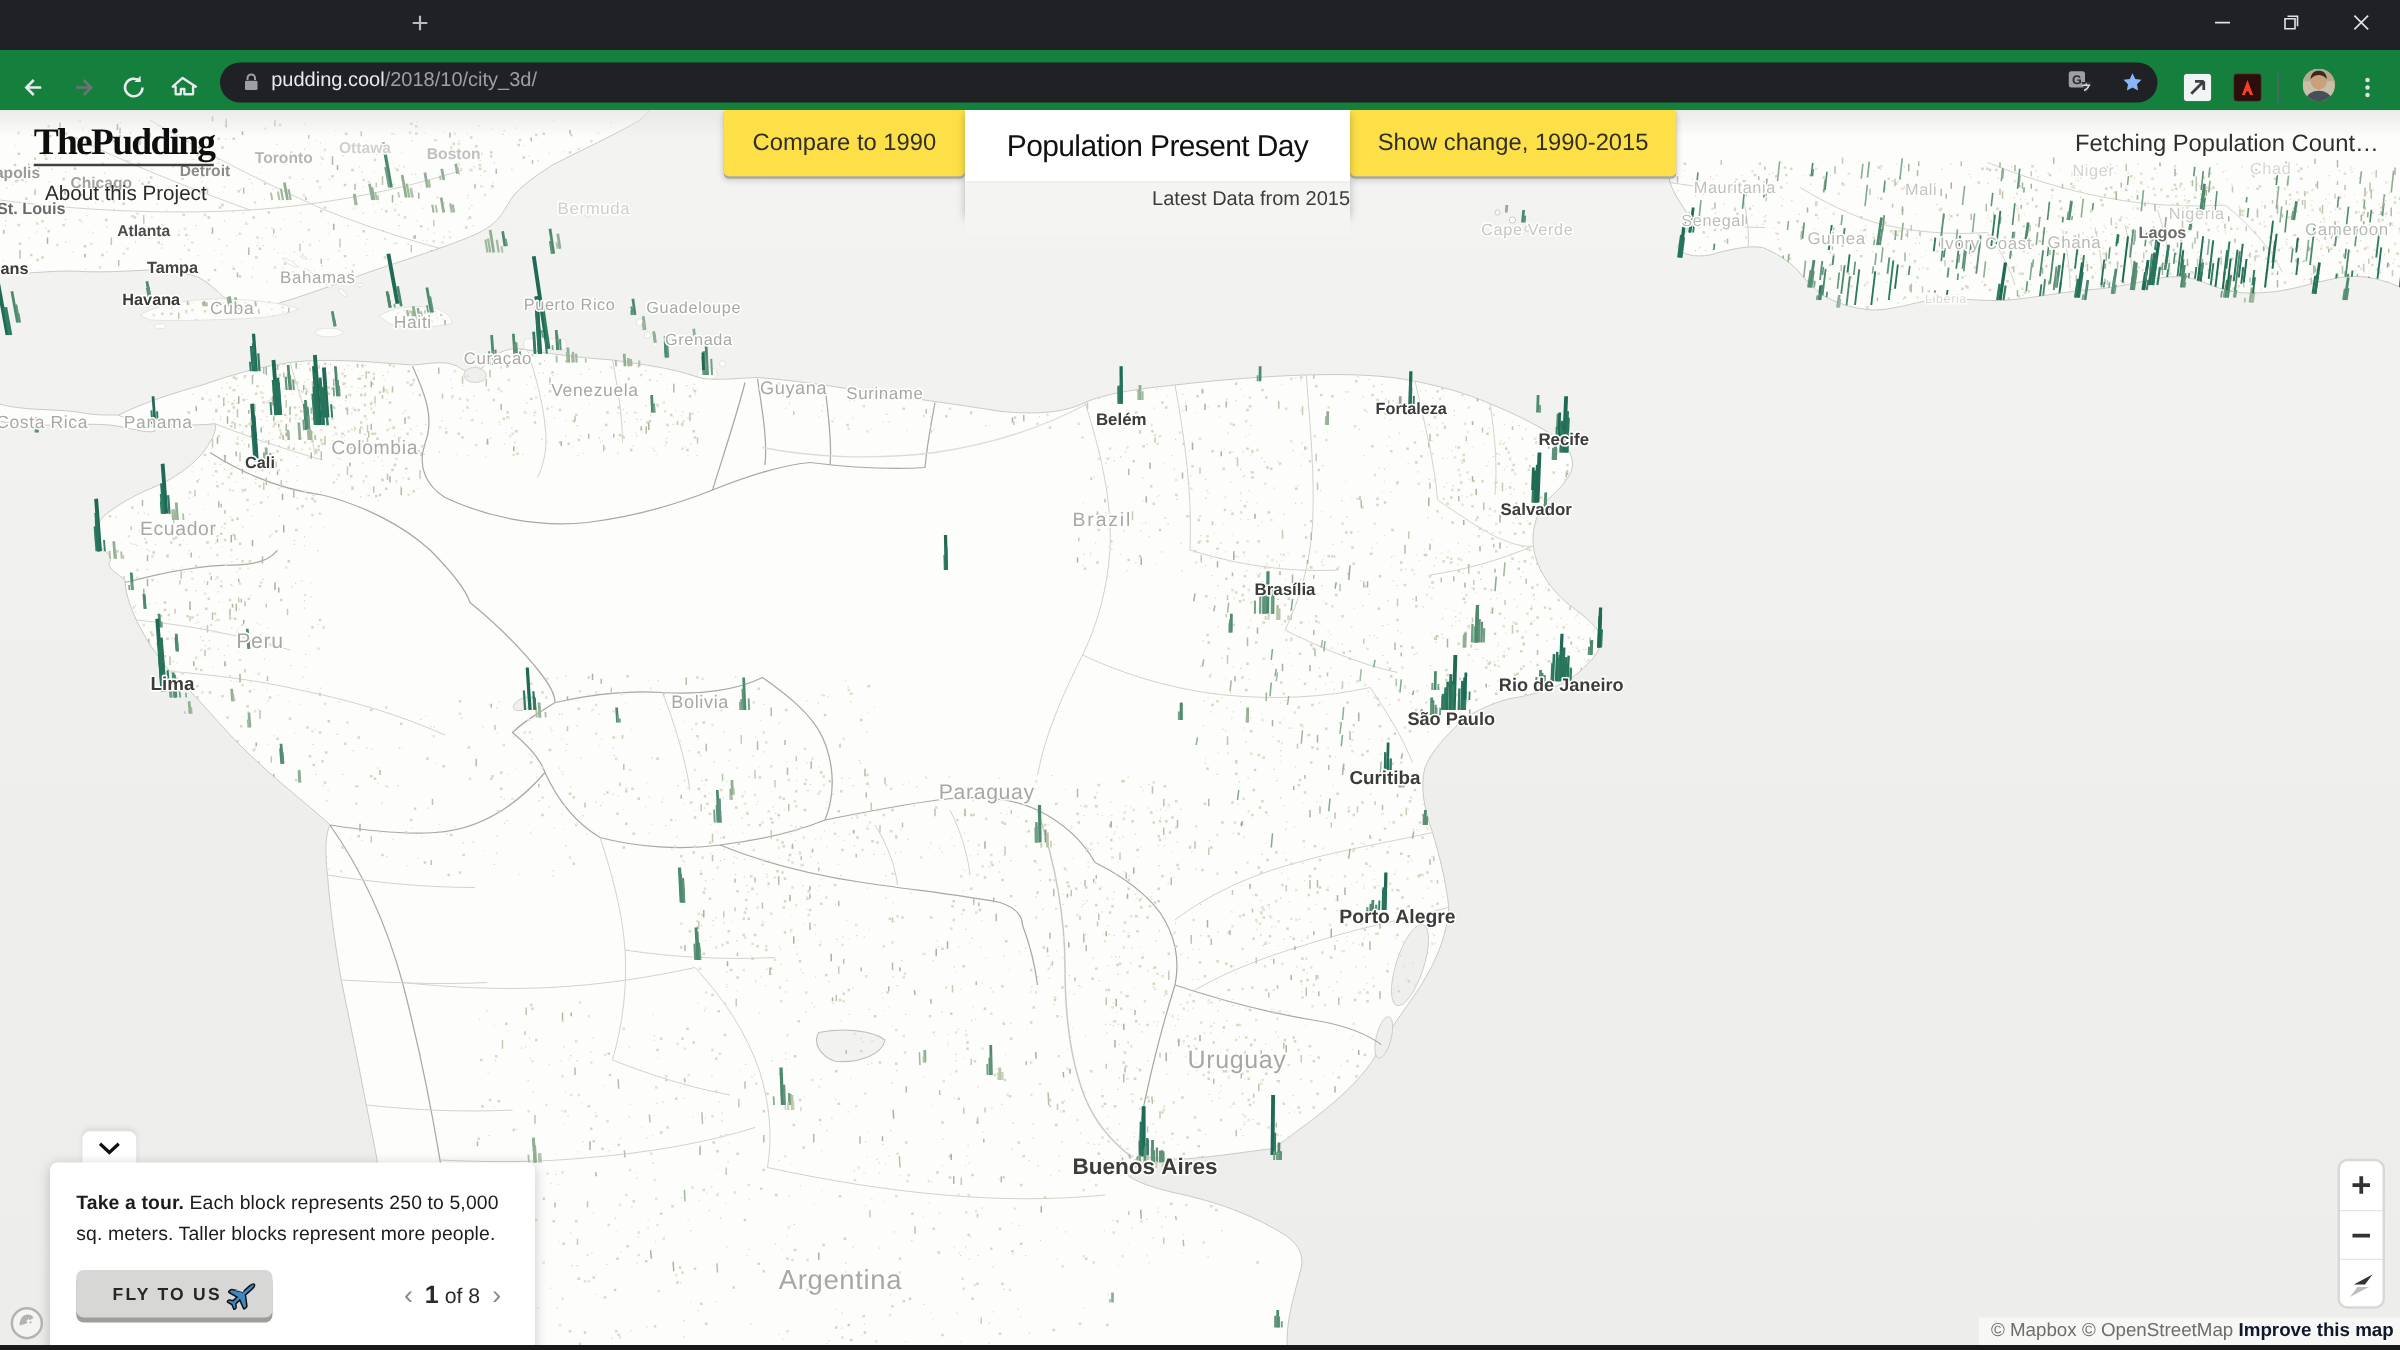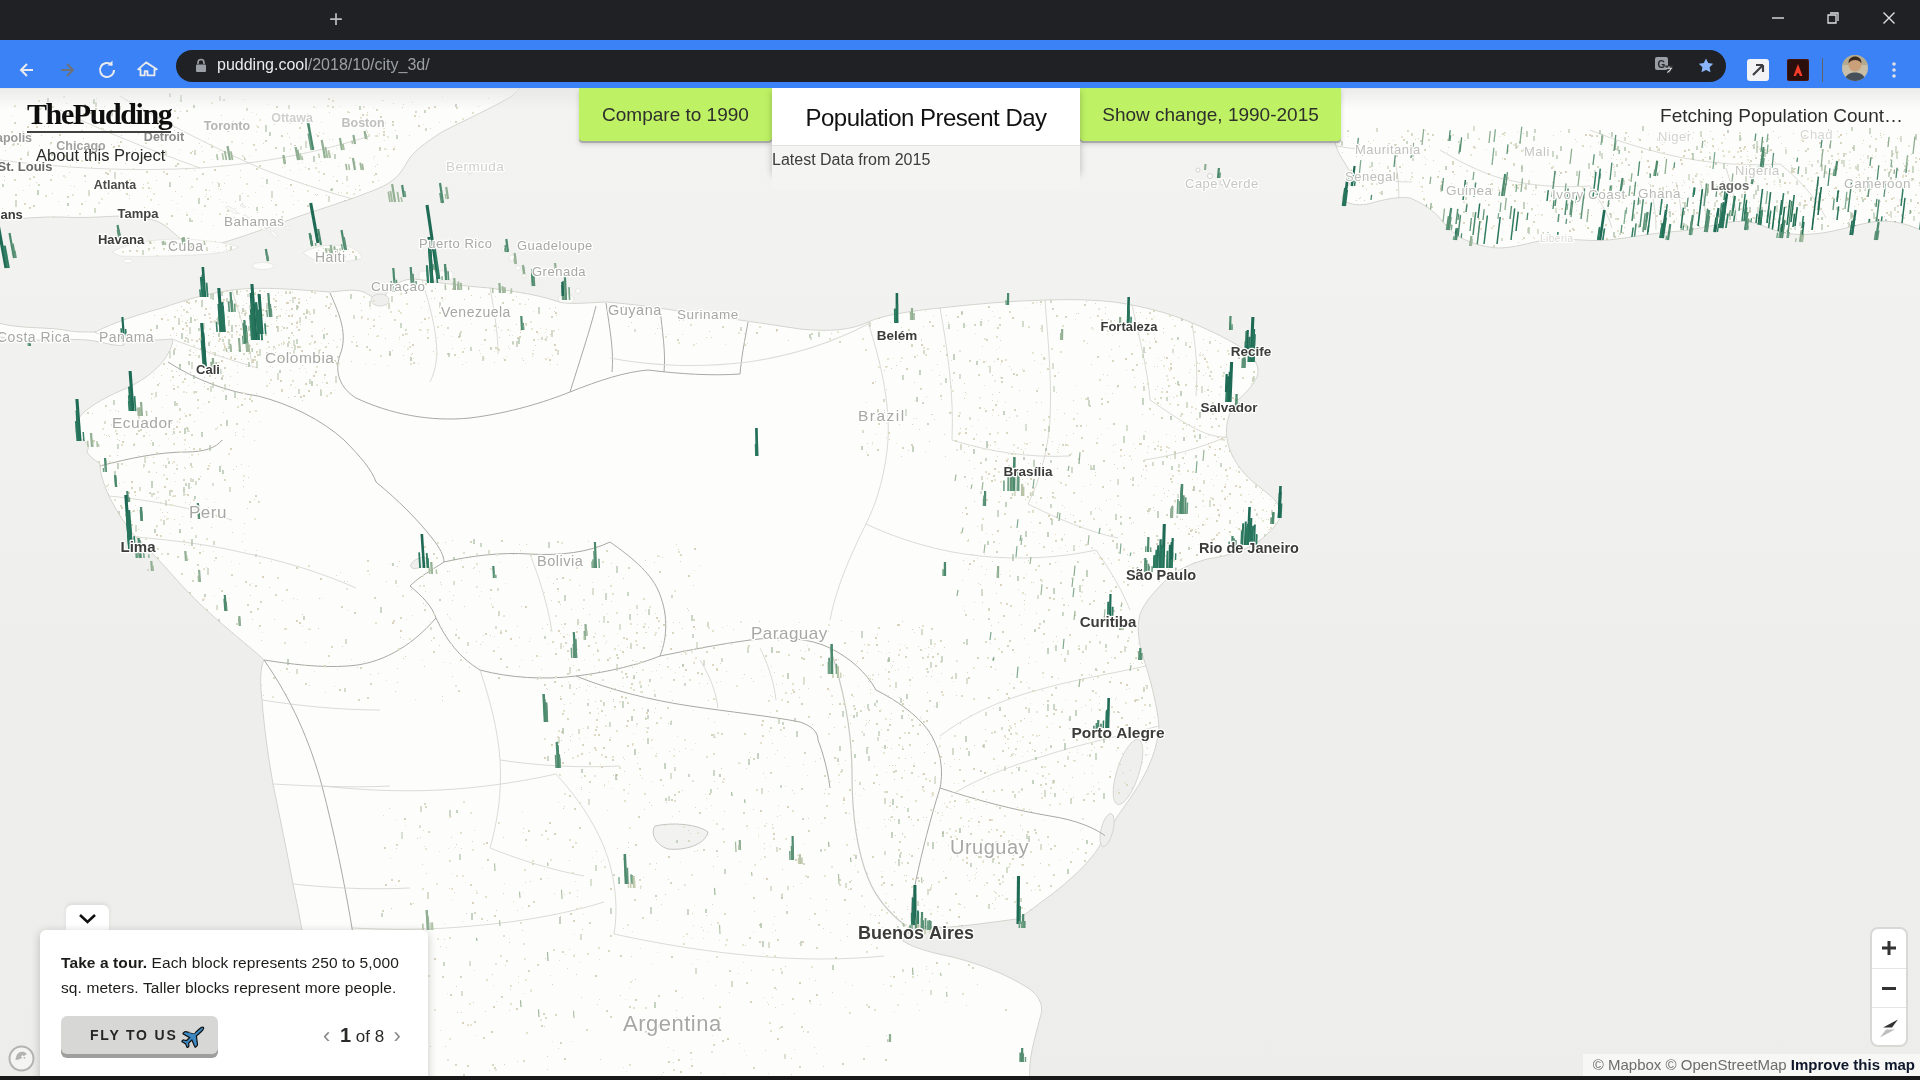--- a/index.html
+++ b/index.html
@@ -7,36 +7,36 @@
   #stage { position:relative; width:1920px; height:1080px; background:#fff; }
 
   
   #titlebar { position:absolute; left:0; top:0; width:1920px; height:40px; background:#202124; }
   #tab { position:absolute; left:21px; top:2px; width:290px; height:38px; background:#35363a; border-radius:8px 8px 0 0; }
   #tab .fav { position:absolute; left:7px; top:11px; width:17px; height:17px; }
   #tab .ttl { position:absolute; left:34px; top:11px; font-size:15px; color:#dfe1e5; letter-spacing:0.1px; }
   #tab .cls { position:absolute; right:8px; top:9px; width:20px; height:20px; color:#9da1a6; font-size:15px; line-height:20px; text-align:center; }
   #newtab { position:absolute; left:322px; top:6px; width:28px; height:28px; color:#b8bbbe; font-size:24px; line-height:26px; text-align:center; font-weight:300; }
   .winbtn { position:absolute; top:0; width:46px; height:36px; }
-  #toolbar { position:absolute; left:0; top:40px; width:1920px; height:48px; background:#3b82f6; }
+  #toolbar { position:absolute; left:0; top:40px; width:1920px; height:48px; background:#15803d; }
   .navic { position:absolute; top:14px; width:32px; height:32px; }
   #omni { position:absolute; left:176px; top:10px; width:1550px; height:32px; border-radius:16px; background:#202124; }
   #omni .url { position:absolute; left:41px; top:6px; font-size:16px; color:#e8eaed; white-space:nowrap; }
   #omni .url span { color:#9aa0a6; }
   #avatar { position:absolute; left:1842px; top:15px; width:26px; height:26px; border-radius:50%; overflow:hidden; }
   
   #page { position:absolute; left:0; top:88px; width:1920px; height:992px; }
   #logo { position:absolute; left:27px; top:11px; font-family:"Liberation Serif", serif; font-weight:bold; font-size:30px; letter-spacing:-1.4px; color:#0e0e0e; line-height:1; border-bottom:2px solid #404040; padding-bottom:2px; }
   #about { position:absolute; left:36px; top:58px; font-size:16.5px; color:#2a2a28; }
-  .topbtn { position:absolute; top:0; height:53px; background:#bef264; color:#2e2e2c; font-size:19px; text-align:center; line-height:53px; border-radius:0 0 4px 4px; box-shadow:0 2px 0 #a9a9a7, 0 3px 5px rgba(0,0,0,0.18); }
+  .topbtn { position:absolute; top:0; height:53px; background:#fde047; color:#2e2e2c; font-size:19px; text-align:center; line-height:53px; border-radius:0 0 4px 4px; box-shadow:0 2px 0 #a9a9a7, 0 3px 5px rgba(0,0,0,0.18); }
   #btnL { left:579px; width:193px; }
   #btnR { left:1080px; width:261px; }
   #btnC { position:absolute; left:772px; top:0; width:308px; height:85px; background:#fff; border-radius:0 0 5px 5px; box-shadow:0 3px 7px rgba(0,0,0,0.25); }
   #btnC .h { height:57px; font-size:24px; font-weight:normal; color:#111; text-align:center; line-height:60px; letter-spacing:-0.5px; }
-  #btnC .s { height:44px; background:#f4f4f2; border-top:1px solid #e2e2e0; font-size:16px; color:#3c3c3a; text-align:left; line-height:27px; border-radius:0 0 5px 5px; }
+  #btnC .s { height:44px; background:#f4f4f2; border-top:1px solid #e2e2e0; font-size:16px; color:#3c3c3a; text-align:right; line-height:27px; border-radius:0 0 5px 5px; }
   #fetch { position:absolute; left:1903px; top:17px; transform:translateX(-100%); font-size:19px; color:#2e2e2c; white-space:nowrap; }
   
   #tourtab { position:absolute; left:66px; top:817px; width:43px; height:27px; background:#fff; border-radius:6px 6px 0 0; box-shadow:0 -2px 4px rgba(0,0,0,0.08); }
   #tour { position:absolute; left:40px; top:842px; width:388px; height:238px; background:#fff; border-radius:6px; box-shadow:0 2px 10px rgba(0,0,0,0.22); }
   #tour .txt { position:absolute; left:21px; top:20px; width:352px; font-size:15.5px; line-height:25px; color:#1c1c1a; letter-spacing:0.1px; }
   #tour .fly { position:absolute; left:21px; top:86px; width:157px; height:38px; background:#d7d7d5; border-radius:6px; box-shadow:0 4px 0 #9e9e9c; font-size:14px; font-weight:bold; letter-spacing:1.8px; color:#262624; line-height:38px; text-align:left; padding-left:29px; }
   #tour .fly svg { position:absolute; right:10px; top:6px; }
   #tour .pager { position:absolute; left:257px; top:86px; width:130px; height:38px; font-size:17px; color:#2a2a28; text-align:center; line-height:38px; }
   #tour .pager .nav { color:#8a8a88; font-size:22px; position:relative; top:1px; }
   #tour .pager b { font-size:20px; }

